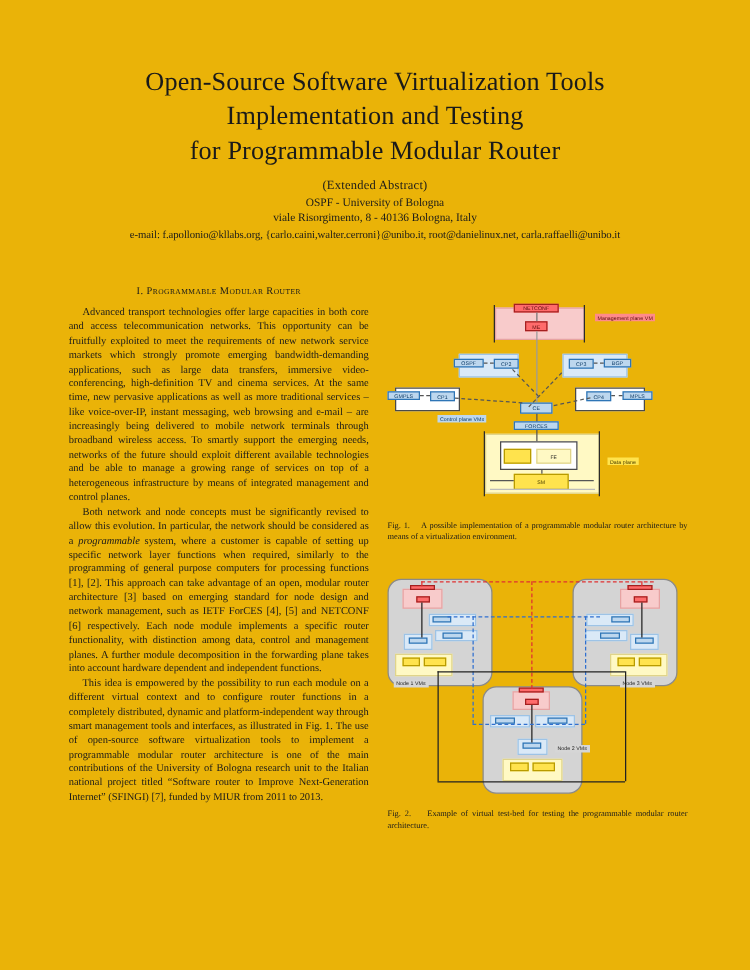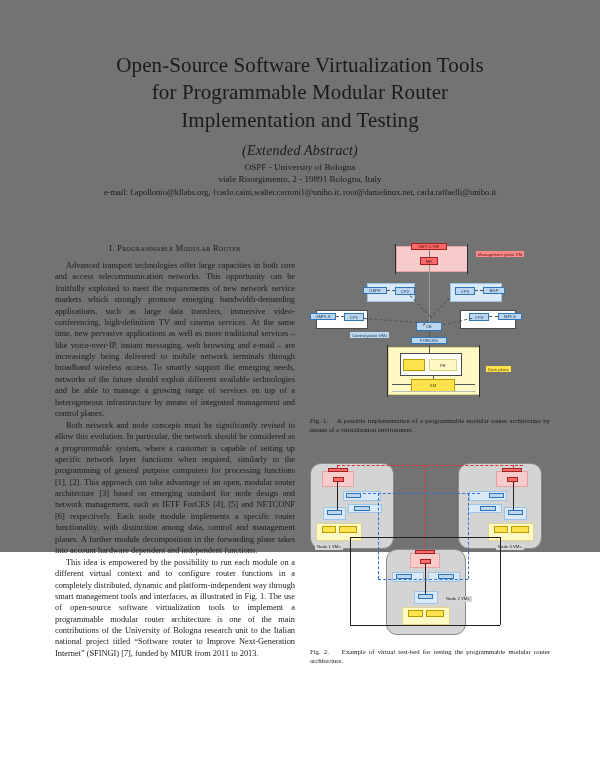--- a/index.html
+++ b/index.html
@@ -13,43 +13,42 @@
     font-family: "Liberation Serif", "DejaVu Serif", serif;
     color: #1a1a1a;
     overflow: hidden;
     position: relative;
   }
 
   .page {
     position: absolute;
     left: 0; top: 0;
     width: 600px;
-    height: 552px;
-    background: #737373;
+    height: 776px;
+    background: #eab308;
   }
 
   
   .header {
     position: absolute;
     left: 55px;
     top: 52px;
     width: 490px;
     text-align: center;
   }
   .title {
     font-size: 21px;
     line-height: 1.30;
     font-weight: normal;
     letter-spacing: 0.1px;
     margin: 0;
   }
   .title-line { display: block; }
   .subtitle {
-    font-style: italic;
-    font-size: 14px;
+    font-size: 10px;
     margin-top: 9px;
     letter-spacing: 0.2px;
   }
   .authors {
     font-size: 9.6px;
     margin-top: 12px;
     letter-spacing: 0.05px;
   }
   .affil {
     font-size: 9.1px;
@@ -62,21 +61,21 @@
   .email {
     font-size: 8.6px;
     margin-top: 3px;
     letter-spacing: -0.05px;
   }
 
   
   .col-left {
     position: absolute;
     left: 55px;
-    top: 244px;
+    top: 228px;
     width: 240px;
   }
   .col-right {
     position: absolute;
     left: 310px;
     top: 228px;
     width: 240px;
   }
 
   .section-head {
@@ -196,26 +195,26 @@
   }
 </style>
 </head>
 <body>
 
 <div class="page">
 
   <div class="header">
     <h1 class="title">
       <span class="title-line">Open-Source Software Virtualization Tools</span>
+      <span class="title-line">Implementation and Testing</span>
       <span class="title-line">for Programmable Modular Router</span>
-      <span class="title-line">Implementation and Testing</span>
     </h1>
     <div class="subtitle">(Extended Abstract)</div>
     <div class="affil">OSPF - University of Bologna</div>
-    <div class="addr">viale Risorgimento, 2 - 19891 Bologna, Italy</div>
+    <div class="addr">viale Risorgimento, 8 - 40136 Bologna, Italy</div>
     <div class="email">e-mail: f.apollonio@kllabs.org, {carlo.caini,walter.cerroni}@unibo.it, root@danielinux.net, carla.raffaelli@unibo.it</div>
   </div>
 
   <div class="col-left">
     <div class="section-head">
       <span>I.</span>
       <span>Programmable Modular Router</span>
     </div>
     <p class="body">Advanced transport technologies offer large capacities in both core and access telecommunication networks. This opportunity can be fruitfully exploited to meet the requirements of new network service markets which strongly promote emerging bandwidth-demanding applications, such as large data transfers, immersive video-conferencing, high-definition TV and cinema services. At the same time, new pervasive applications as well as more traditional services – like voice-over-IP, instant messaging, web browsing and e-mail – are increasingly being delivered to mobile network terminals through broadband wireless access. To smartly support the emerging needs, networks of the future should exploit different available technologies and be able to manage a growing range of services on top of a heterogeneous infrastructure by means of integrated management and control planes.</p>
     <p class="body"><span>Both network and node concepts must be significantly revised to allow this evolution. In particular, the network should be considered as a </span><i>programmable</i><span> system, where a customer is capable of setting up specific network layer functions when required, similarly to the programming of general purpose computers for processing functions [1], [2]. This approach can take advantage of an open, modular router architecture [3] based on emerging standard for node design and network management, such as IETF ForCES [4], [5] and NETCONF [6] respectively. Each node module implements a specific router functionality, with distinction among data, control and management planes. A further module decomposition in the forwarding plane takes into account hardware dependent and independent functions.</span></p>

